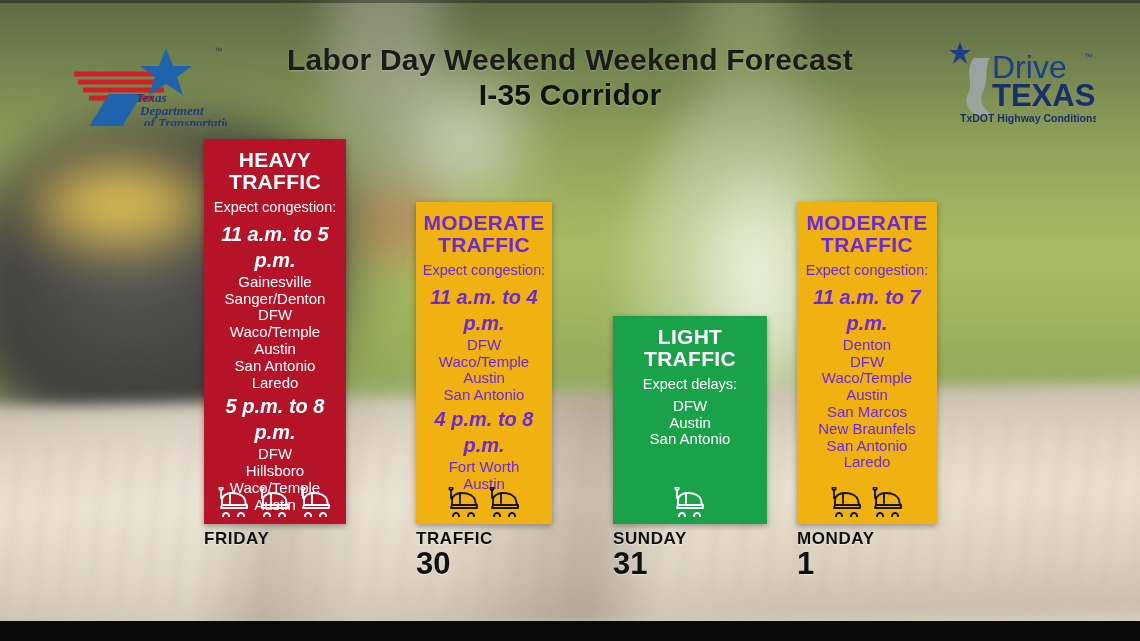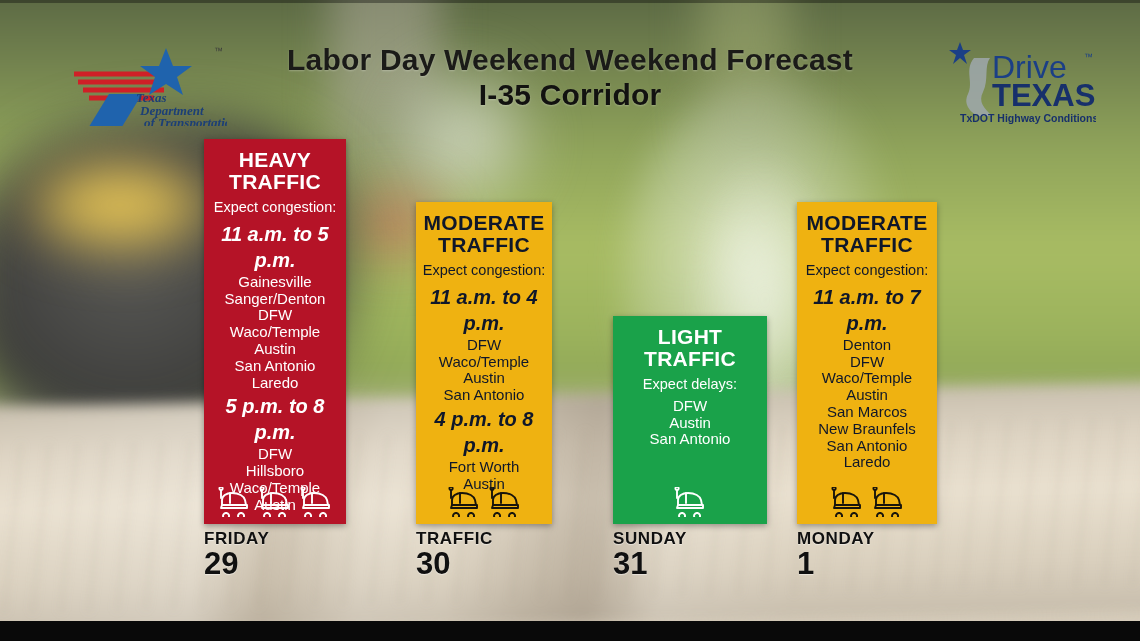--- a/index.html
+++ b/index.html
@@ -186,21 +186,21 @@
   
   .card {
     position: absolute;
     box-sizing: border-box;
     box-shadow: 0 2px 6px rgba(0,0,0,0.35);
     text-align: center;
     padding: 10px 6px 0 6px;
     overflow: hidden;
   }
   .card.heavy    { background: #b51327; color: #ffffff; }
-  .card.moderate { background: #efb211; color: #0f172a; }
+  .card.moderate { background: #efb211; color: #6d28d9; }
   .card.light    { background: #1aa24a; color: #ffffff; }
 
   .card-title {
     font-size: 21px;
     font-weight: 700;
     line-height: 1.06;
     letter-spacing: 0.3px;
     margin-bottom: 5px;
     white-space: pre-line;
   }
@@ -367,21 +367,20 @@
               <path d="M13,6 L13,16"></path>
               <path d="M5,18 L30,18 L30,21 L4,21 Z"></path>
               <path d="M9,26 a3,3 0 1,0 0.1,0"></path>
               <path d="M24,26 a3,3 0 1,0 0.1,0"></path>
             </g>
           </svg>
         </div>
       </div>
       <div class="dayfoot" style="left: 204px; width: 152px; top: 530px;">
         <div class="dow">FRIDAY</div>
-        <div class="num">29</div>
       </div>
       <div class="card moderate" style="left: 416px; top: 202px; width: 136px; height: 322px;">
         <div class="card-title">MODERATE
 TRAFFIC</div>
         <div class="card-sub">Expect congestion:</div>
         <div class="timeblock">
           <div class="time-label">11 a.m. to 4 p.m.</div>
           <div class="city">DFW</div>
           <div class="city">Waco/Temple</div>
           <div class="city">Austin</div>

